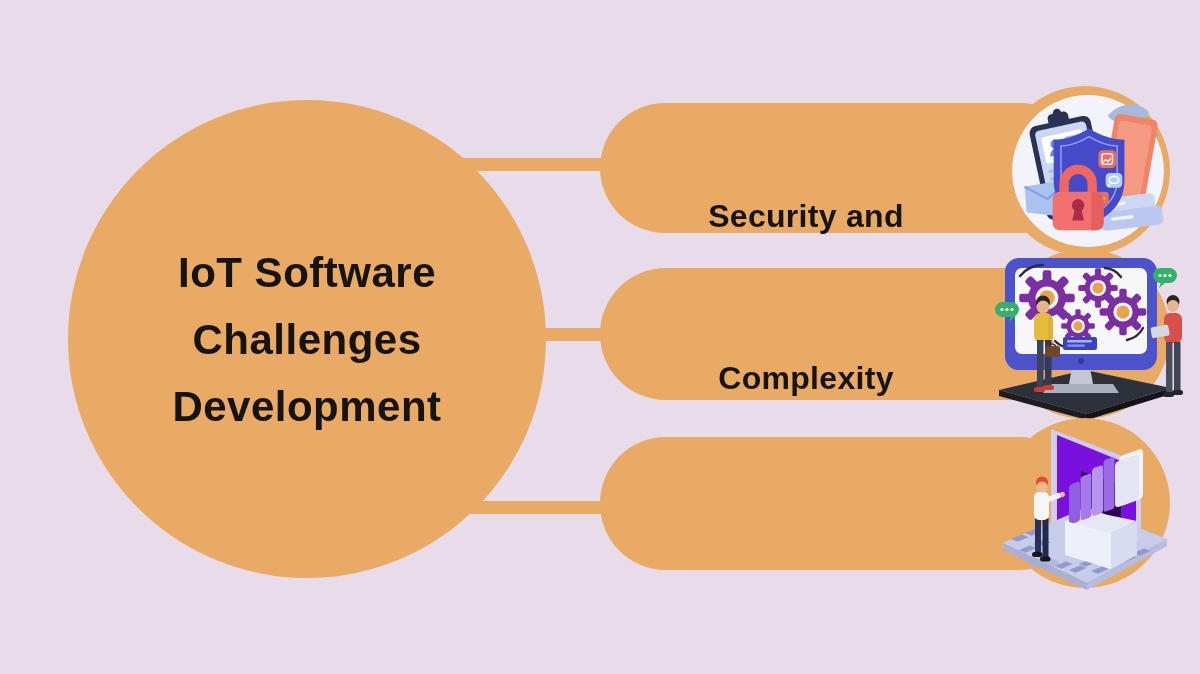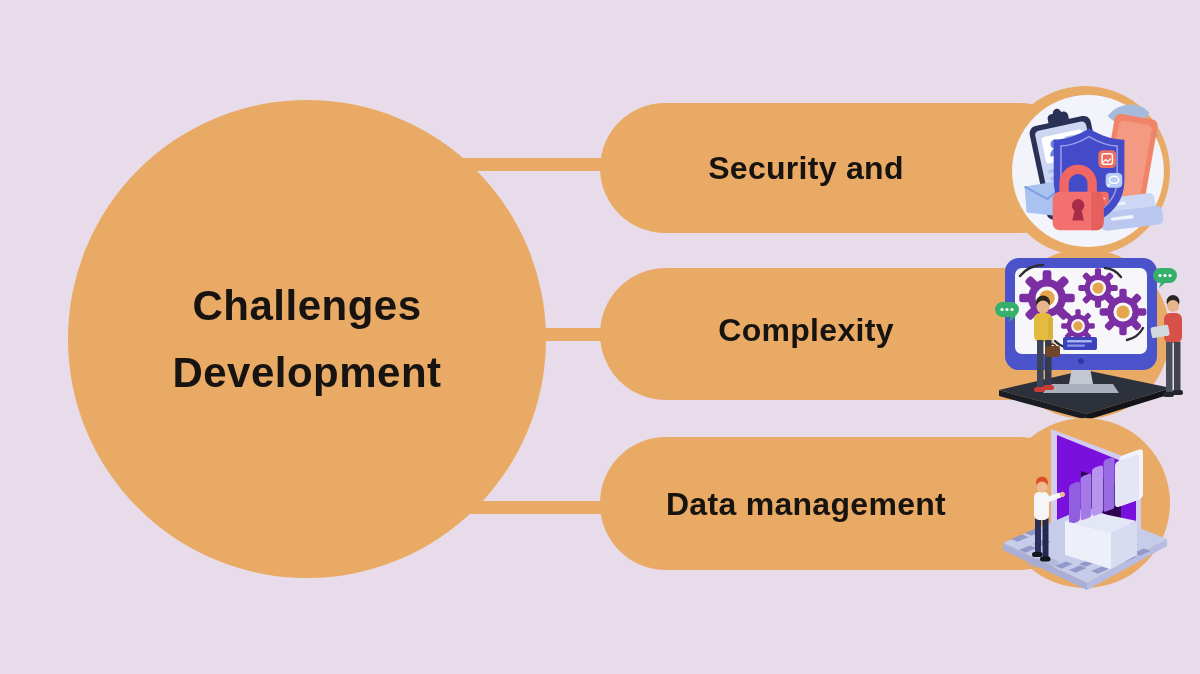--- a/index.html
+++ b/index.html
@@ -23,39 +23,40 @@
   
   .pill{position:absolute;left:600px;width:485px;background:#e8aa64;border-radius:66px;}
   .p1{top:103px;height:130px;}
   .p2{top:268px;height:132px;}
   .p3{top:437px;height:133px;}
   .badge{position:absolute;left:1000px;width:170px;height:170px;border-radius:50%;background:#e8aa64;}
   .b1{top:86px;} .b2{top:249px;} .b3{top:418px;}
   .pill-label{
     position:absolute;left:600px;width:412px;display:flex;flex-direction:column;
     align-items:center;justify-content:center;text-align:center;
-    font-weight:700;font-size:32px;line-height:46px;color:#171310;letter-spacing:.3px;
+    font-weight:700;font-size:32px;line-height:46px;color:#171310;letter-spacing:.3px;margin-top:48px;
   }
   .l1{top:103px;height:130px;} .l2{top:268px;height:123px;} .l3{top:437px;height:133px;}
   .ill{position:absolute;}
   .ill1{left:1010px;top:93px;width:156px;height:156px;}
   .ill2{left:985px;top:244px;width:200px;height:180px;}
   .ill3{left:995px;top:413px;width:180px;height:180px;}
 </style>
 </head>
 <body>
 
 <div class="canvas">
 
   <div class="connector c1"></div>
   <div class="connector c2"></div>
   <div class="connector c3"></div>
 
   <div class="main-circle">
     <div class="title">
+      <span>IoT Software</span>
       <span>Challenges</span>
       <span>Development</span>
     </div>
   </div>
 
   <div class="pill p1"></div>
   <div class="badge b1"></div>
   <svg class="ill ill1" viewBox="0 0 150 150" aria-hidden="true">
     <circle cx="75" cy="75" r="73" fill="#f3f4fb"></circle>
 
@@ -271,17 +272,14 @@
       <rect x="45" y="143.5" width="10.5" height="5" rx="2.5" fill="#14161e"></rect>
       <rect x="39" y="79" width="15" height="28" rx="5" fill="#f6f6f8"></rect>
       <g transform="rotate(-20 52 86)">
         <rect x="50" y="84" width="17" height="5.5" rx="2.7" fill="#f6f6f8"></rect>
         <circle cx="68" cy="87" r="2.6" fill="#edb892"></circle>
       </g>
       <circle cx="47" cy="69.5" r="6" fill="#dd4f28"></circle>
       <circle cx="47" cy="74" r="5.5" fill="#edb892"></circle>
     </g>
   </svg>
-  <div class="pill-label l3">
-    <span>Data management</span>
-  </div>
 
 </div>
 
 </body></html>

